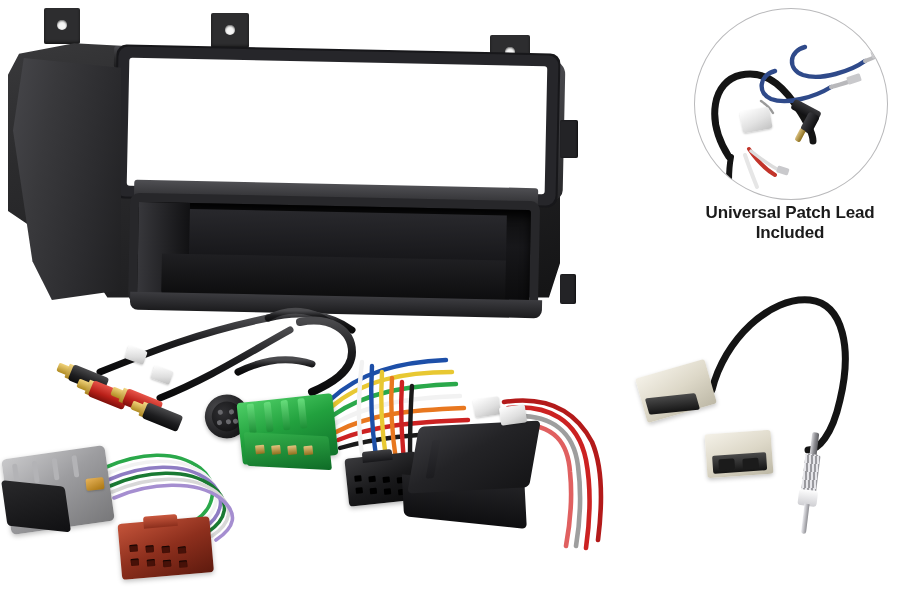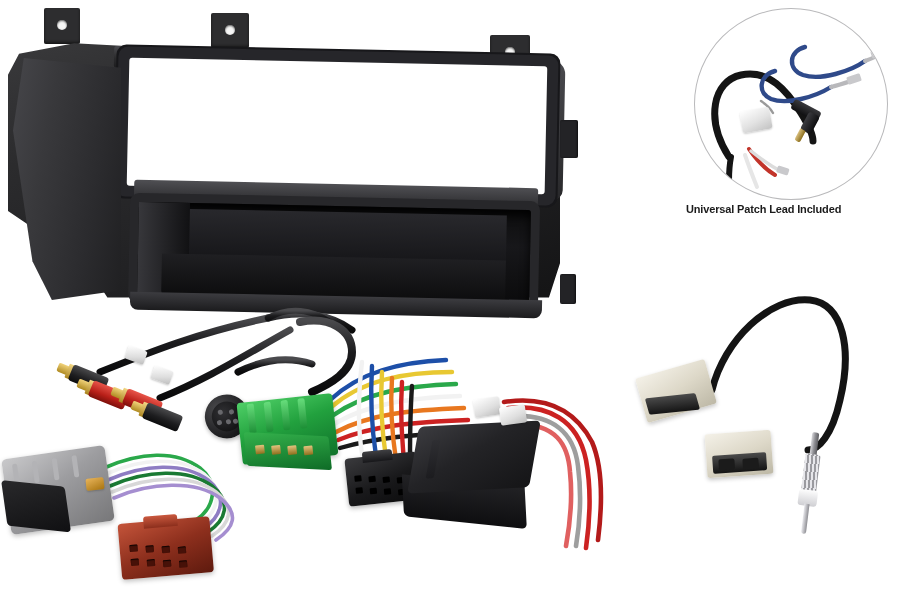--- a/index.html
+++ b/index.html
@@ -69,21 +69,21 @@
       background:linear-gradient(180deg,#3c3c40,#1b1b1d);transform:rotate(1.2deg);
       border-radius:0 0 8px 8px;}
 
   
   .art{position:absolute;left:0;top:0;width:900px;height:600px;pointer-events:none;}
 
   
   .inset{position:absolute;left:694px;top:8px;width:192px;height:190px;
       border:1.5px solid #b9b9bb;border-radius:50%;background:#ffffff;overflow:hidden;}
   .inset-caption{position:absolute;left:686px;top:203px;width:208px;
-      font-size:11px;font-weight:bold;color:#1b1b1b;
+      text-align:center;font-size:17px;font-weight:bold;color:#1b1b1b;
       letter-spacing:-.15px;font-family:"Liberation Sans",sans-serif;}
   .rca{position:absolute;width:52px;height:17px;border-radius:3px;}
   .rca .barrel{position:absolute;left:14px;top:0;width:38px;height:17px;border-radius:3px;}
   .rca .tip{position:absolute;left:0;top:4px;width:16px;height:9px;border-radius:2px;
       background:linear-gradient(180deg,#f0d27a,#b08b22);}
   .rca .ring{position:absolute;left:10px;top:1px;width:6px;height:15px;border-radius:1px;
       background:linear-gradient(180deg,#f3d887,#a9831e);}
   .rca.red .barrel{background:linear-gradient(180deg,#e8554a,#b81f18 60%,#7d100b);}
   .rca.black .barrel{background:linear-gradient(180deg,#4a4a4c,#1d1d1f 60%,#0d0d0e);}
 

